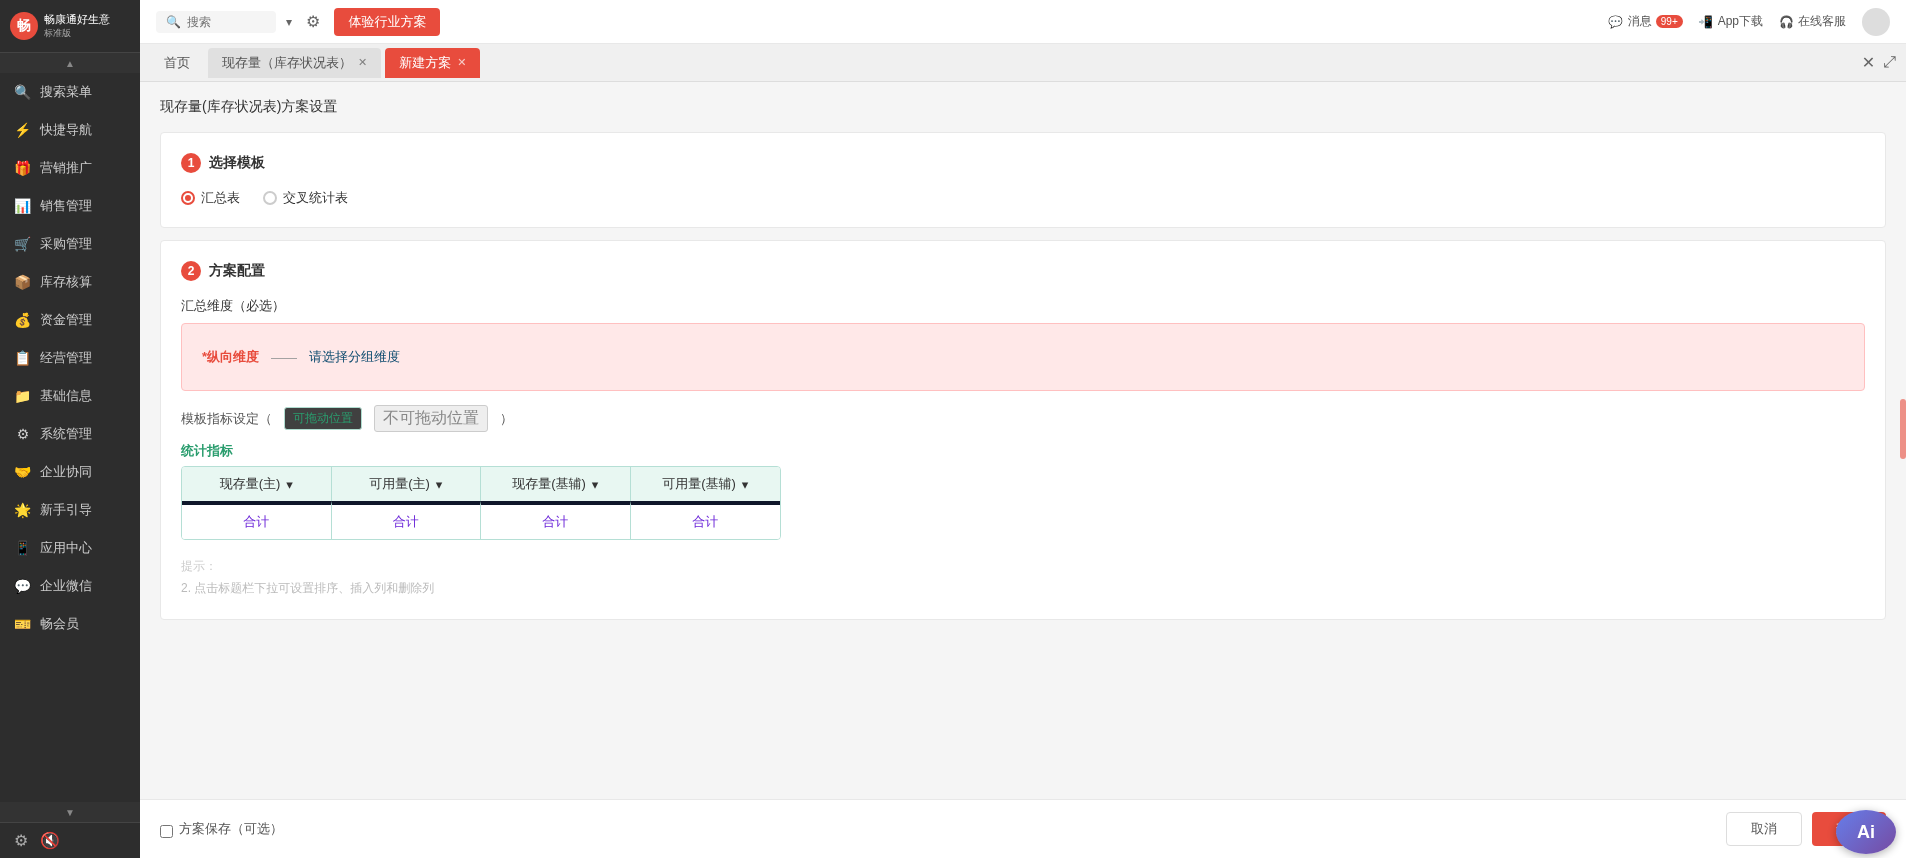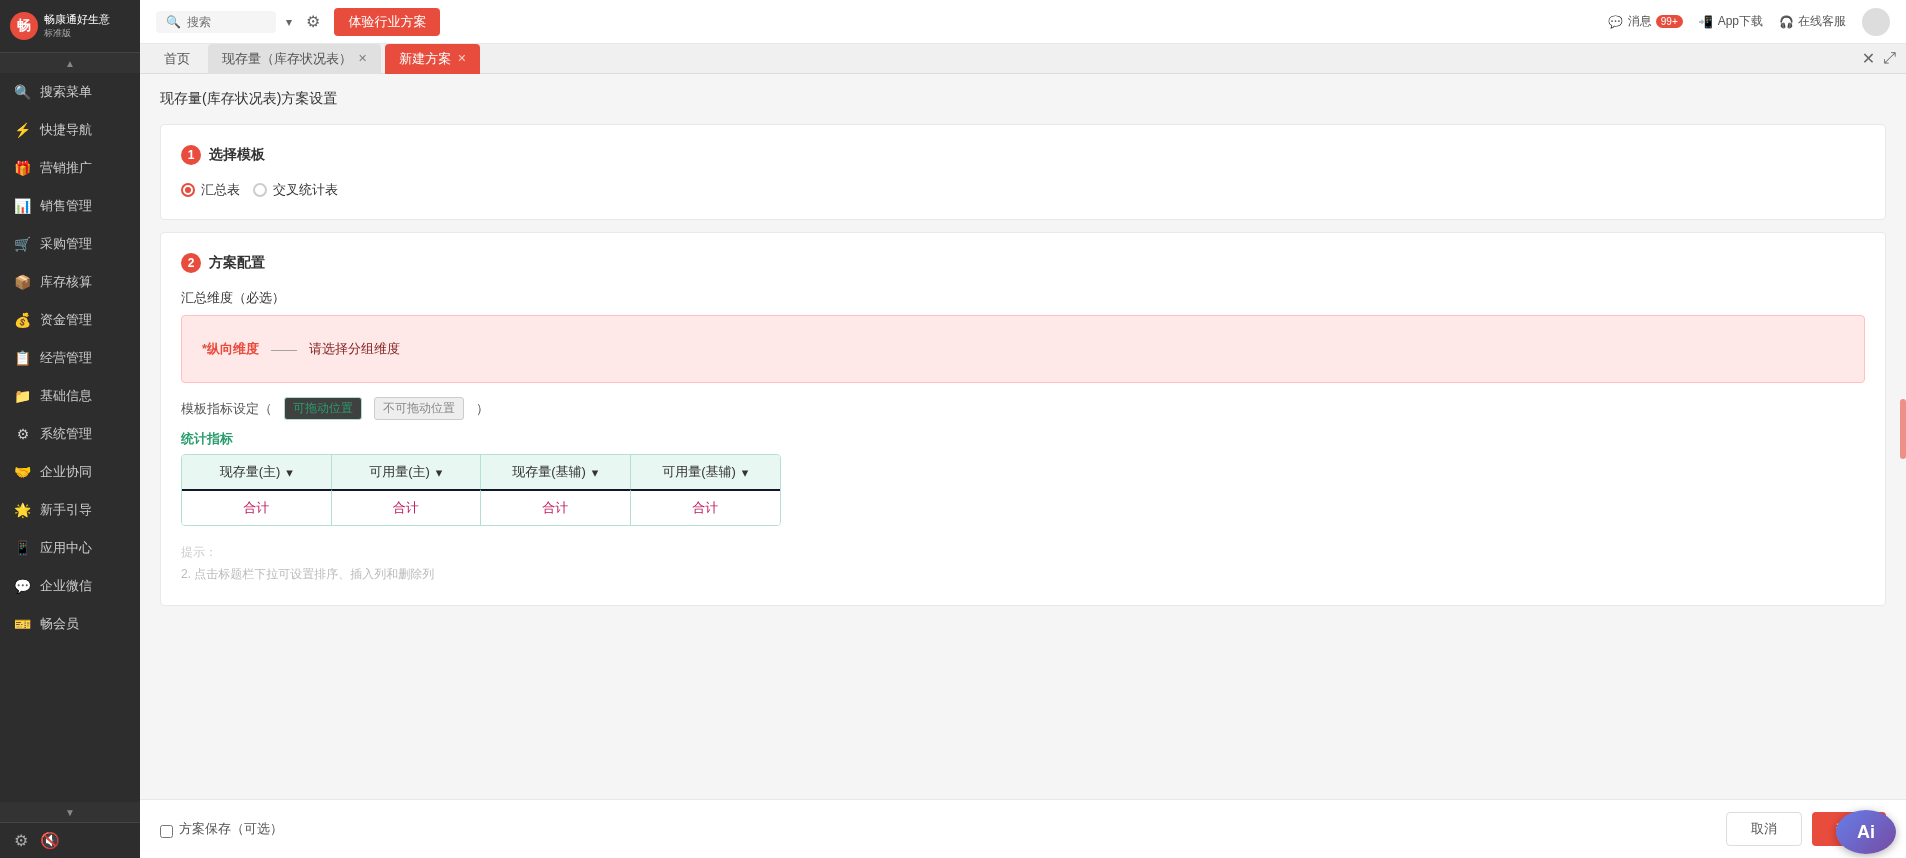--- a/index.html
+++ b/index.html
@@ -165,21 +165,21 @@
       background: #ddd;
       border-radius: 50%;
     }
 
     
     .tabbar {
       background: #f0f0f0;
       display: flex;
       align-items: center;
       padding: 0 10px;
-      height: 30px;
+      height: 38px;
       flex-shrink: 0;
       border-bottom: 1px solid #ddd;
       gap: 4px;
     }
     .tab {
       display: flex;
       align-items: center;
       gap: 6px;
       padding: 6px 14px;
       background: #e0e0e0;
@@ -251,21 +251,21 @@
     .step-title {
       font-size: 14px;
       font-weight: bold;
       color: #333;
     }
 
     
     .radio-group {
       display: flex;
       align-items: center;
-      gap: 13px;
+      gap: 23px;
     }
     .radio-item {
       display: flex;
       align-items: center;
       gap: 6px;
       cursor: pointer;
       font-size: 13px;
       color: #333;
     }
     .radio-circle {
@@ -300,21 +300,21 @@
       border-radius: 4px;
       padding: 24px 20px;
       display: flex;
       align-items: center;
       gap: 12px;
       color: #e84c3d;
       font-size: 13px;
     }
     .dimension-required { color: #e84c3d; font-weight: bold; }
     .dimension-dash { color: #999; }
-    .dimension-placeholder { color: #7f1d1d; }
+    .dimension-placeholder { color: #0c4a6e; }
 
     
     .indicator-setting {
       display: flex;
       align-items: center;
       gap: 12px;
       font-size: 13px;
       color: #555;
       margin: 14px 0 10px;
     }
@@ -324,21 +324,21 @@
       border-radius: 3px;
       padding: 2px 8px;
       font-size: 12px;
       color: #2a9d6e;
     }
     .indicator-badge-fixed {
       background: #eee;
       border: 1px solid #ccc;
       border-radius: 3px;
       padding: 2px 8px;
-      font-size: 12px;
+      font-size: 16px;
       color: #888;
     }
 
     
     .stats-section-title {
       color: #2a9d6e;
       font-size: 13px;
       font-weight: bold;
       margin-bottom: 6px;
     }
@@ -366,24 +366,24 @@
     }
     .stats-header-cell:last-child { border-right: none; }
     .stats-table-body {
       display: grid;
       grid-template-columns: 1fr 1fr 1fr 1fr;
       background: #fff;
     }
     .stats-body-cell {
       padding: 8px 12px;
       border-right: 1px solid #b5dfd5;
-      border-top: 2px solid #0f172a;
+      border-top: 4px solid #0f172a;
       text-align: center;
       font-size: 13px;
-      color: #be185d;
+      color: #6d28d9;
     }
     .stats-body-cell:last-child { border-right: none; }
 
     
     .tips {
       margin-top: 16px;
       font-size: 12px;
       color: #bbb;
       line-height: 1.8;
     }

